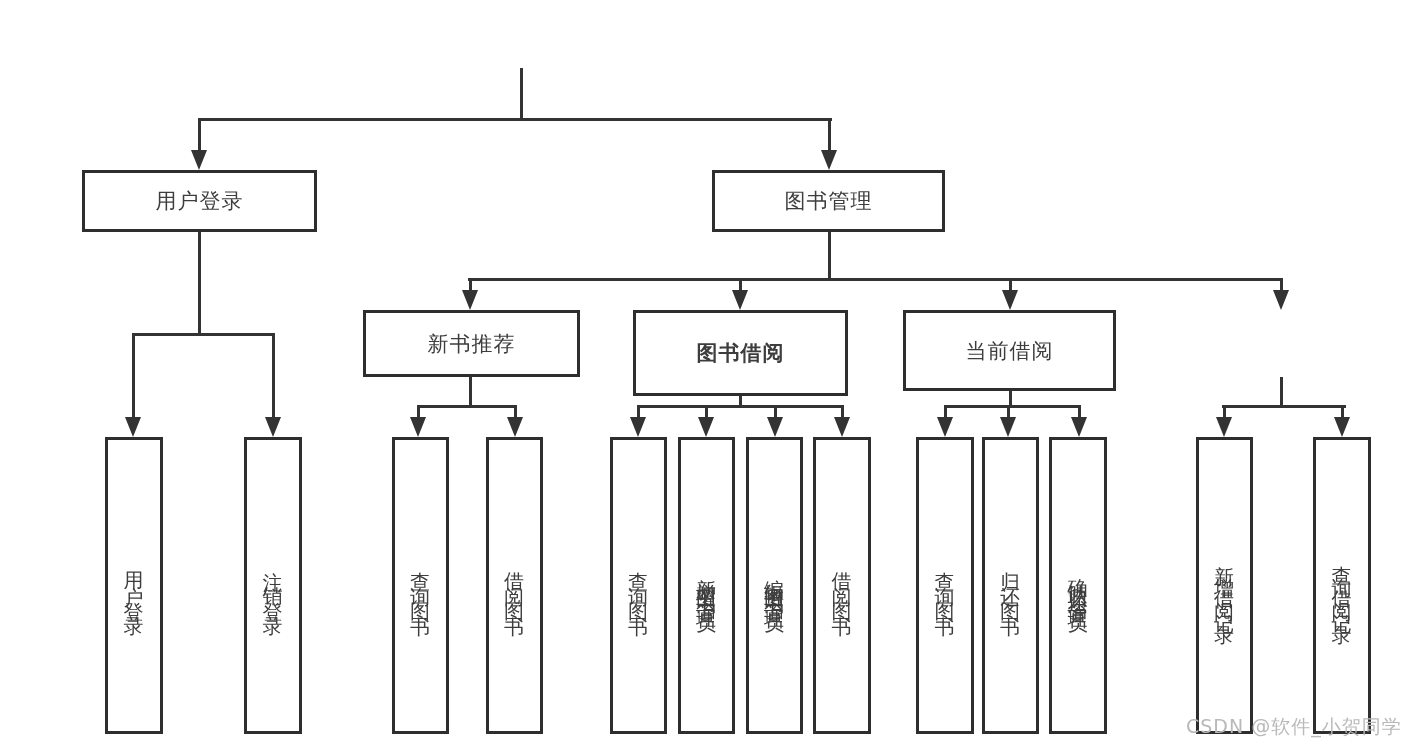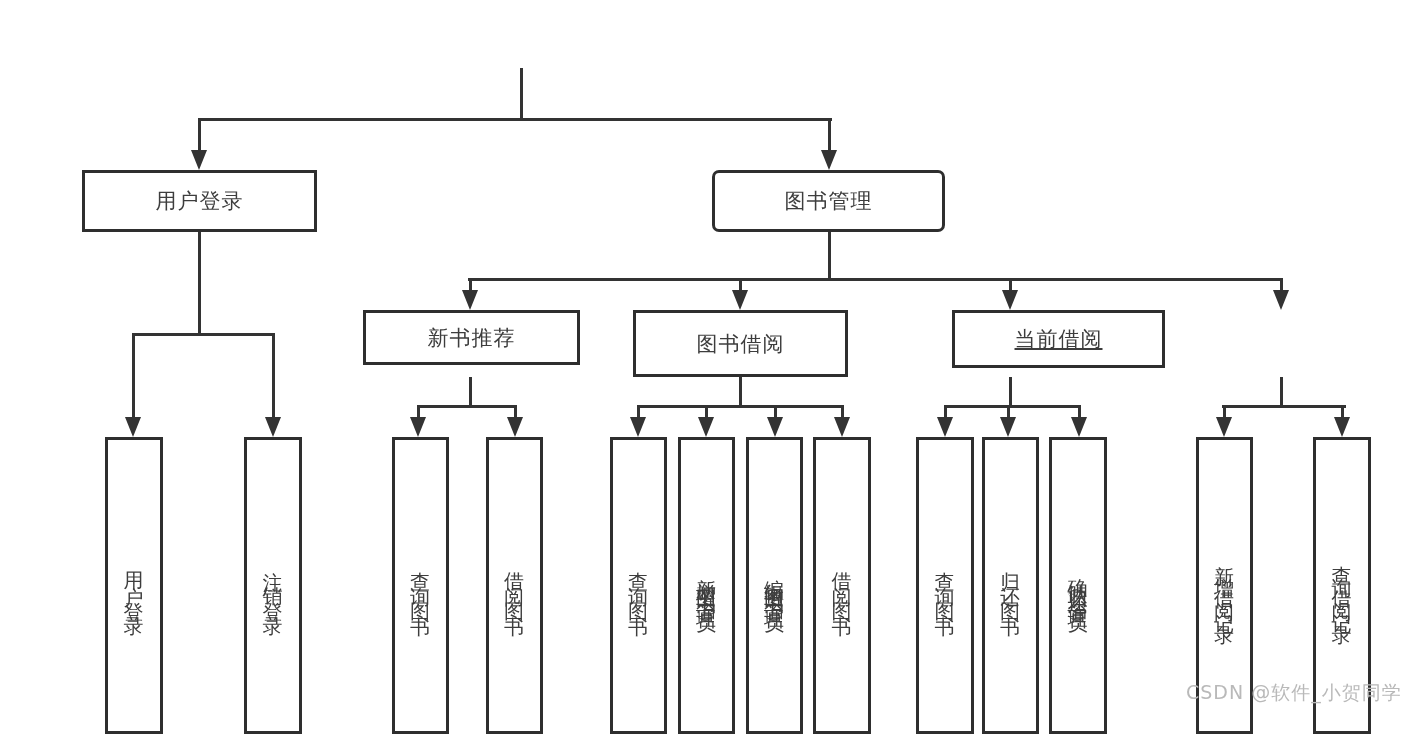--- a/index.html
+++ b/index.html
@@ -102,31 +102,31 @@
   <div class="arrow" style="left:937px;top:405px;height:32px;"></div>
   <div class="arrow" style="left:1000px;top:405px;height:32px;"></div>
   <div class="arrow" style="left:1071px;top:405px;height:32px;"></div>
   <div class="arrow" style="left:1216px;top:405px;height:32px;"></div>
   <div class="arrow" style="left:1334px;top:405px;height:32px;"></div>
 
 
   <div class="node" style="left:82px;top:170px;width:235px;height:62px;">
     <span>用户登录</span>
   </div>
-  <div class="node" style="left:712px;top:170px;width:233px;height:62px;border-radius:7px;">
+  <div class="node" style="left:712px;top:170px;width:233px;height:62px;">
     <span>图书管理</span>
   </div>
 
-  <div class="node" style="left:363px;top:310px;width:217px;height:55px;text-align:center;">
+  <div class="node" style="left:363px;top:310px;width:217px;height:67px;text-align:center;">
     <span>新书推荐</span>
   </div>
-  <div class="node" style="left:633px;top:310px;width:215px;height:67px;">
+  <div class="node" style="left:633px;top:310px;width:215px;height:86px;font-weight:bold;">
     <span>图书借阅</span>
   </div>
-  <div class="node" style="left:952px;top:310px;width:213px;height:58px;text-decoration:underline;">
+  <div class="node" style="left:903px;top:310px;width:213px;height:81px;">
     <span>当前借阅</span>
   </div>
 
   <div class="node leaf" style="left:105px;top:437px;width:58px;height:297px;">
     <span class="vtext">用户登录</span>
   </div>
   <div class="node leaf" style="left:244px;top:437px;width:58px;height:297px;">
     <span class="vtext">注销登录</span>
   </div>
   <div class="node leaf" style="left:392px;top:437px;width:57px;height:297px;">
@@ -156,15 +156,15 @@
   <div class="node leaf" style="left:1049px;top:437px;width:58px;height:297px;">
     <span class="vtext len10">确认归还（管理员）</span>
   </div>
   <div class="node leaf" style="left:1196px;top:437px;width:57px;height:297px;">
     <span class="vtext len6">新增借阅记录</span>
   </div>
   <div class="node leaf" style="left:1313px;top:437px;width:58px;height:297px;">
     <span class="vtext len6">查询借阅记录</span>
   </div>
 
-  <div class="watermark" style="left:1186px;top:680px;">CSDN @软件_小贺同学</div>
+  <div class="watermark" style="left:1186px;top:714px;">CSDN @软件_小贺同学</div>
 
 </div>
 
 </body></html>

